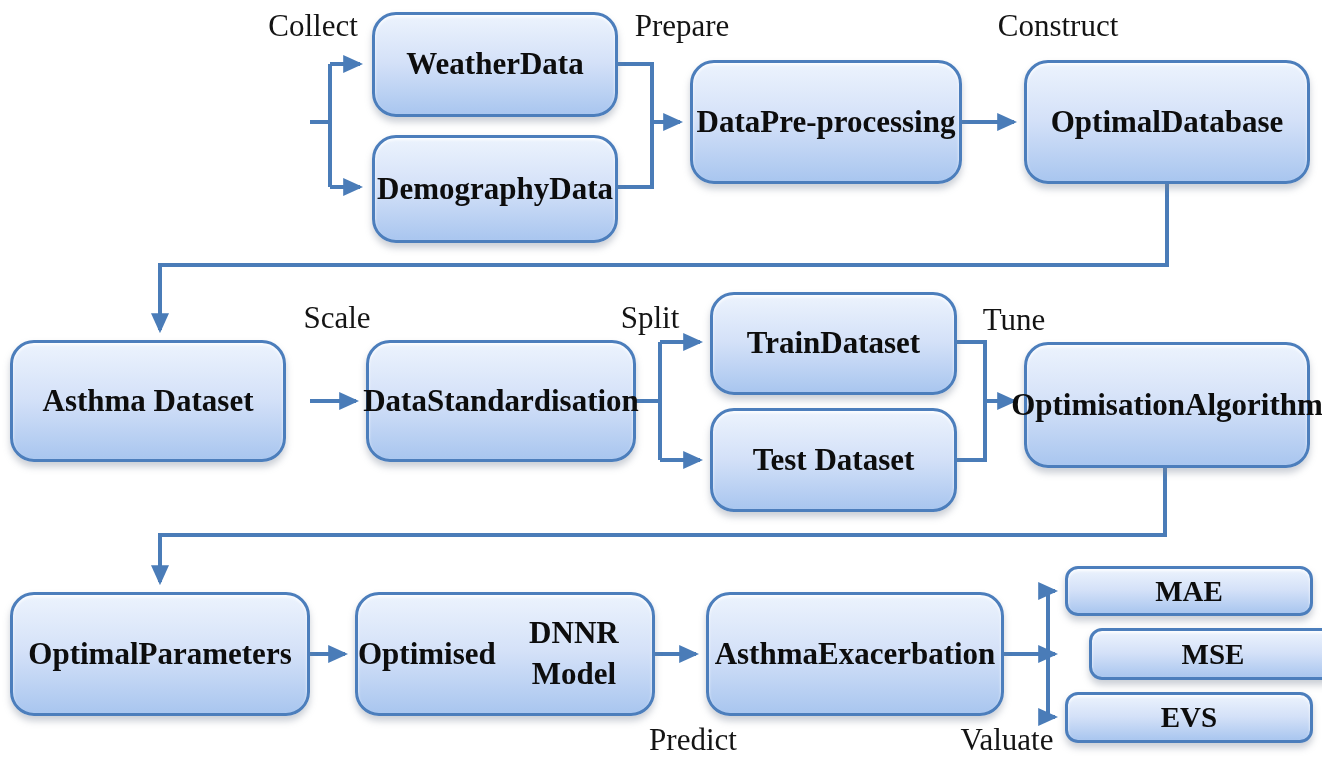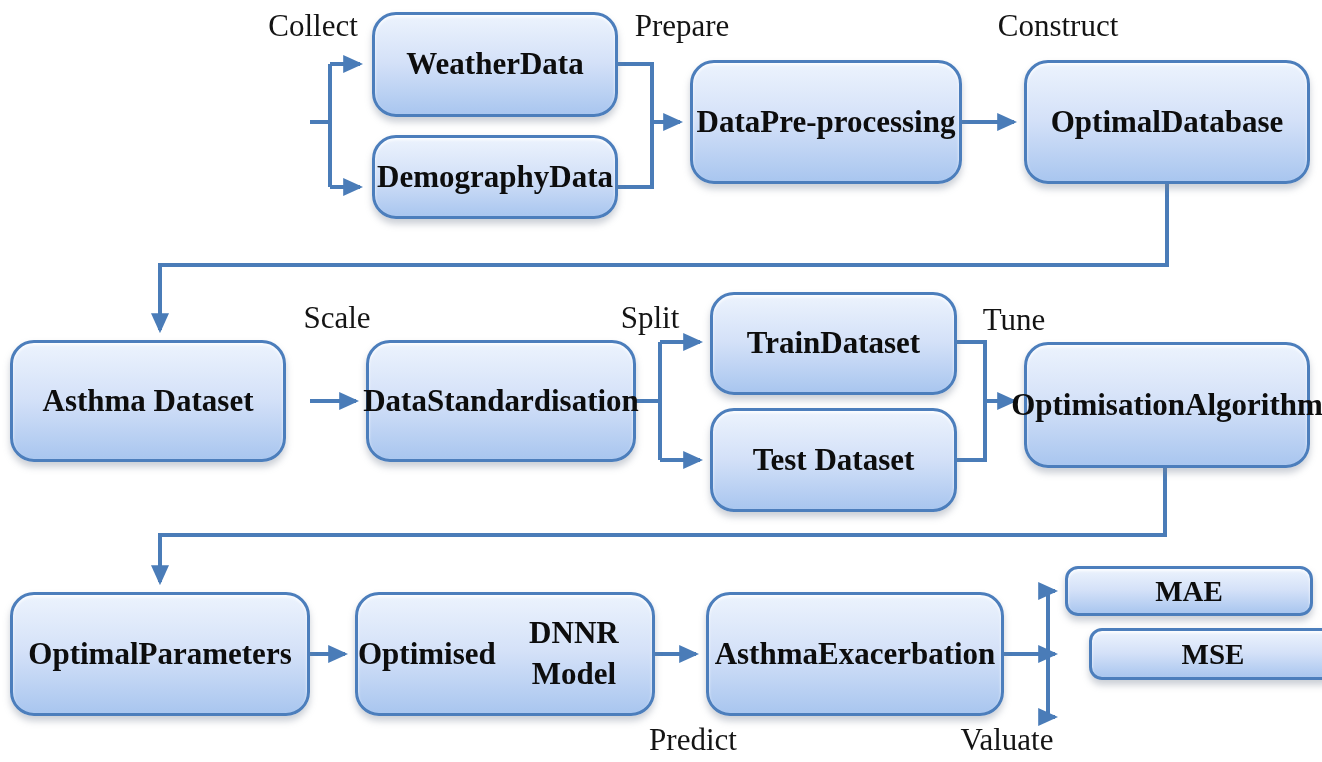--- a/index.html
+++ b/index.html
@@ -71,21 +71,21 @@
       <path d="M1048 717 H1055" marker-end="url(#arr)"></path>
     </g>
   </svg>
 
 
   <div class="node" style="left:372px;top:12px;width:246px;height:105px;">
     <span>Weather</span>
     <span>Data</span>
   </div>
 
-  <div class="node" style="left:372px;top:135px;width:246px;height:84px;text-align:center;">
+  <div class="node" style="left:372px;top:135px;width:246px;height:108px;text-align:center;">
     <span>Demography</span>
     <span>Data</span>
   </div>
 
   <div class="node" style="left:690px;top:60px;width:272px;height:124px;">
     <span>Data</span>
     <span>Pre-processing</span>
   </div>
 
   <div class="node" style="left:1024px;top:60px;width:286px;height:124px;">
@@ -132,20 +132,23 @@
   </div>
 
   <div class="node metric" style="left:1065px;top:566px;width:248px;height:50px;">
     <span>MAE</span>
   </div>
 
   <div class="node metric" style="left:1065px;top:628px;width:248px;height:52px;margin-left:24px;">
     <span>MSE</span>
   </div>
 
+  <div class="node metric" style="left:1065px;top:692px;width:248px;height:51px;">
+    <span>EVS</span>
+  </div>
 
   <div class="edge-label" style="left:313px;top:8px;">Collect</div>
   <div class="edge-label" style="left:682px;top:8px;">Prepare</div>
   <div class="edge-label" style="left:1018px;top:8px;margin-left:40px;">Construct</div>
 
   <div class="edge-label" style="left:337px;top:300px;">Scale</div>
   <div class="edge-label" style="left:650px;top:300px;">Split</div>
   <div class="edge-label" style="left:1014px;top:302px;">Tune</div>
 
   <div class="edge-label" style="left:345px;top:722px;margin-top:46px;">Build</div>

